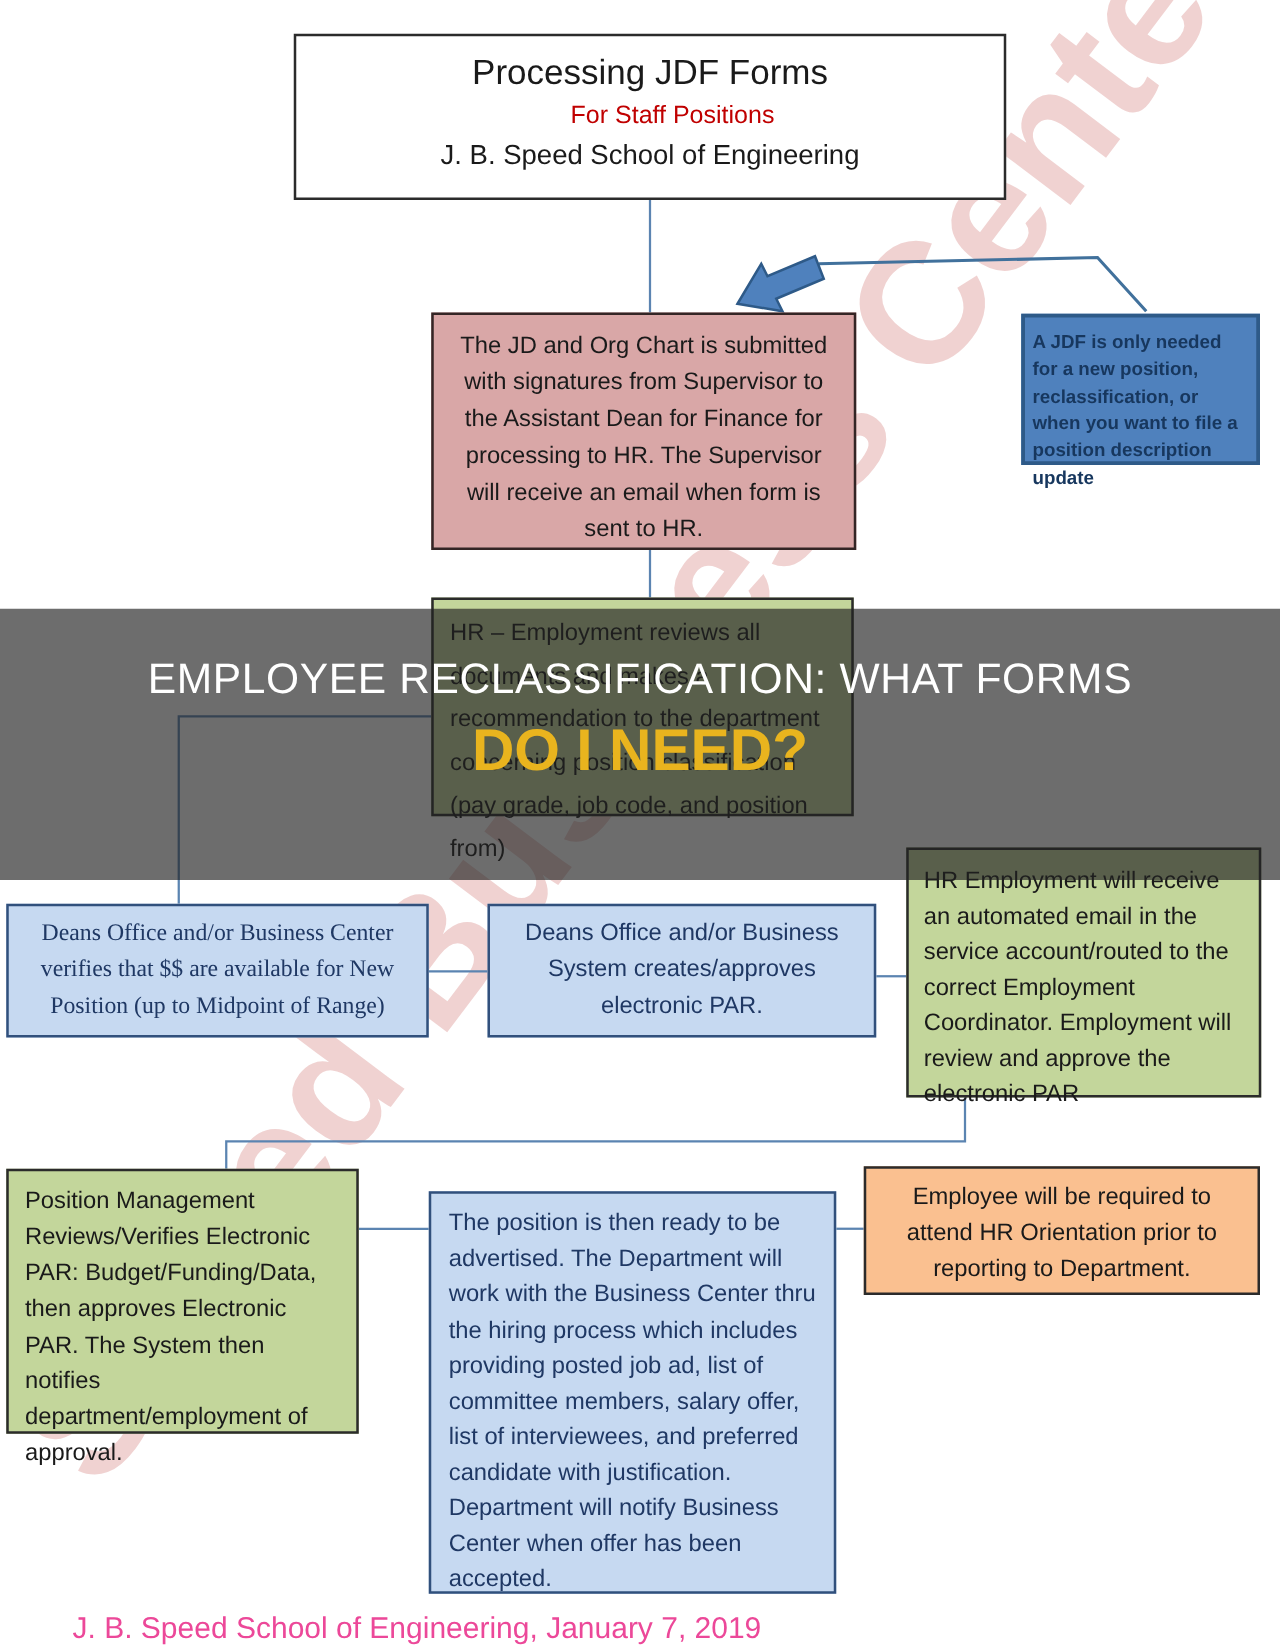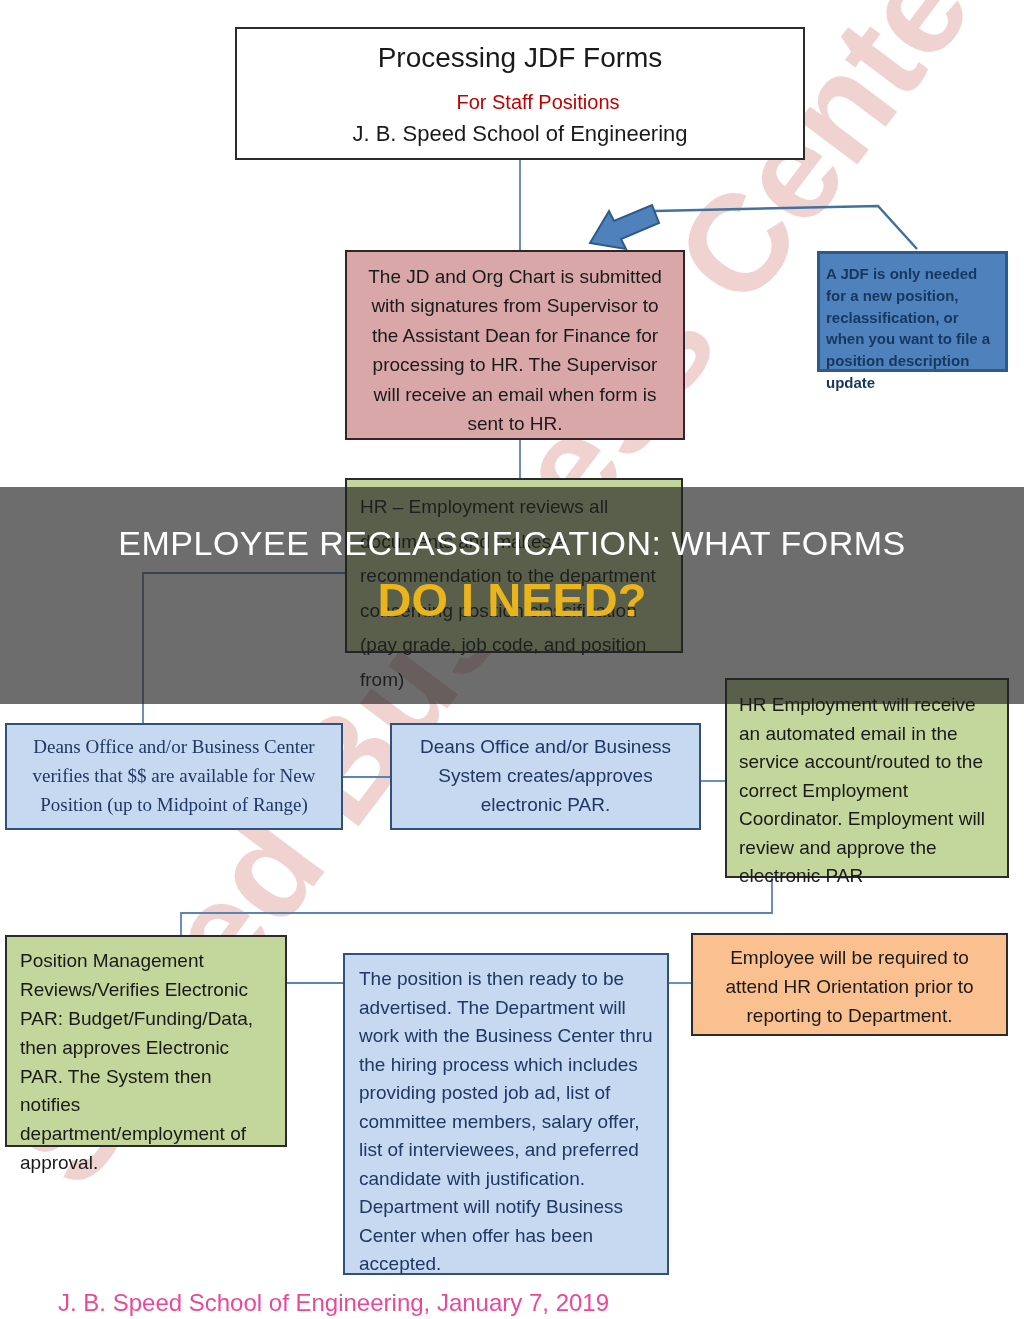--- a/index.html
+++ b/index.html
@@ -22,21 +22,21 @@
   .connectors path.thin { stroke:var(--connector,#5b84b1); stroke-width:1.8; fill:none; }
   .connectors path.pointer { stroke:#41719c; stroke-width:2.5; fill:none; }
   .connectors polygon.blockarrow { fill:var(--callout-bg,#4f81bd); stroke:var(--callout-border,#2e5a88); stroke-width:2; }
   
   .fbox { position:absolute; box-sizing:border-box; z-index:3; font-size:19px; line-height:1.47; color:#1a1a1a; }
   .title-box {
     left:235px; top:27px; width:570px; height:133px;
     background:#ffffff; border:2px solid #2b2b2b; text-align:center; padding-top:13px;
   }
   .title-line1 { font-size:28px; color:#1a1a1a; line-height:1.15; }
-  .title-line2 { font-size:20px; color:var(--red-text,#c00000); margin-top:17px; line-height:1.15;padding-left:36px; }
+  .title-line2 { font-size:20px; color:var(--red-text,#c00000); margin-top:7px; line-height:1.15;padding-left:36px; }
   .title-line3 { font-size:22px; color:#1a1a1a; margin-top:7px; line-height:1.15; }
   .box-pink {
     left:345px; top:250px; width:340px; height:190px;
     background:var(--box-pink,#d9a7a7); border:2px solid #332525;
     text-align:center; padding:10px 14px; line-height:1.55;
   }
   .box-hr-reviews {
     left:345px; top:478px; width:338px; height:175px;
     background:var(--box-green,#c3d69b); border:2px solid #2b2b2b;
     text-align:left; padding:10px 13px; line-height:1.82;

